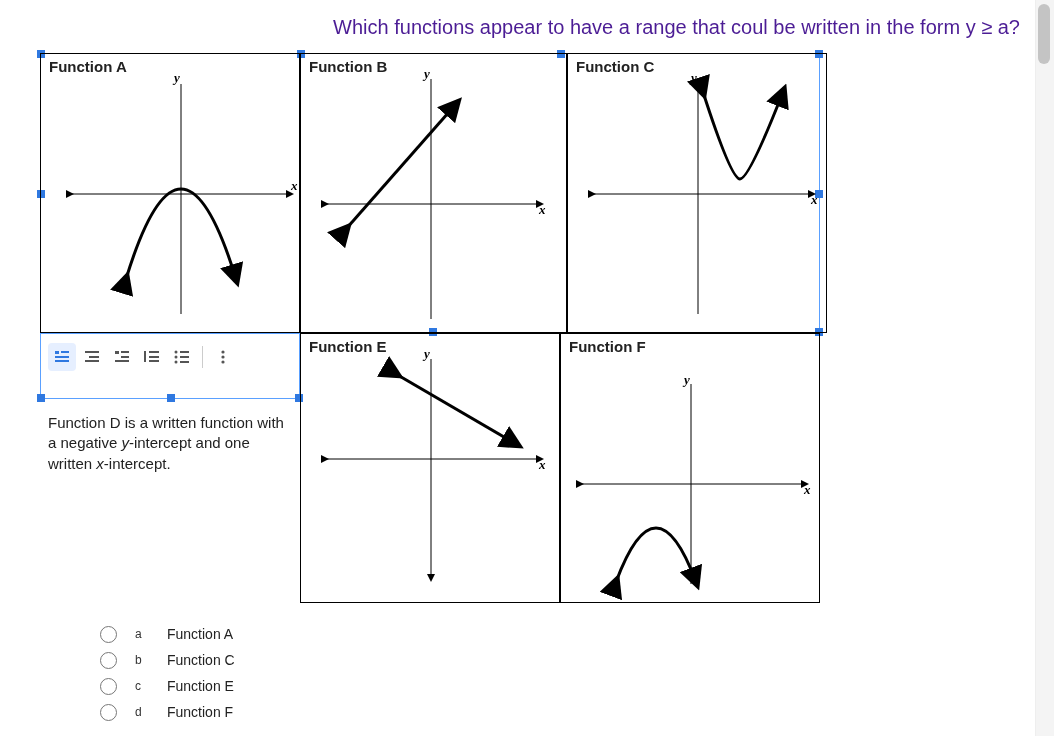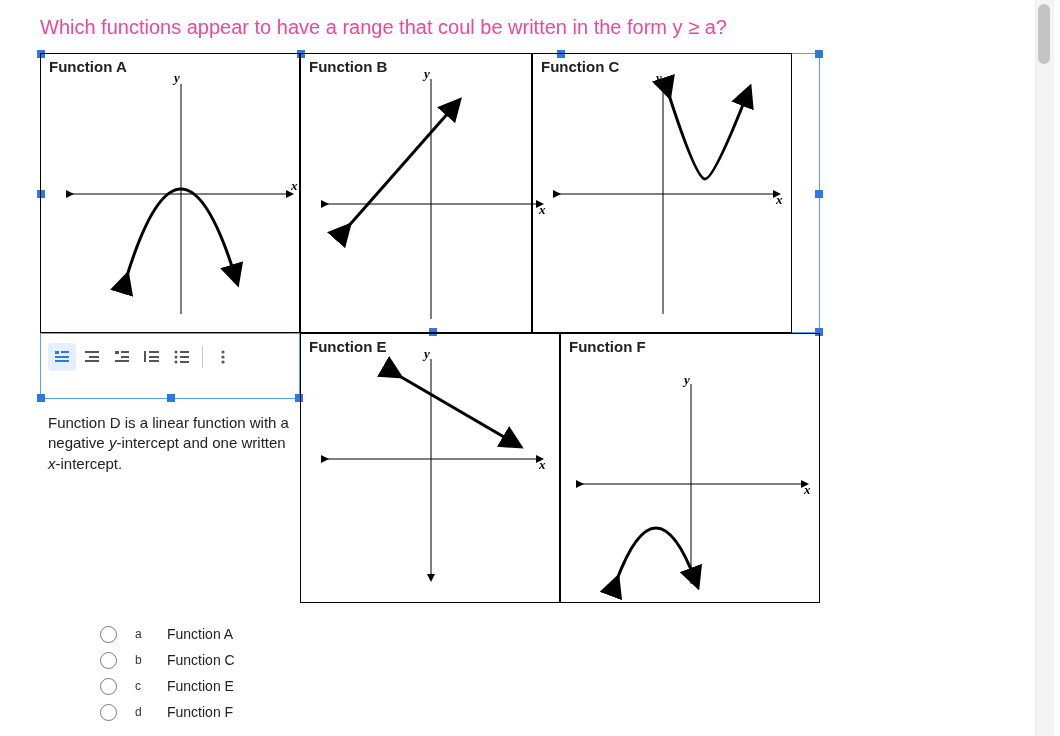--- a/index.html
+++ b/index.html
@@ -1,27 +1,27 @@
 <!DOCTYPE html>
 <html><head>
 <meta charset="utf-8">
 <style>
   html,body{margin:0;padding:0;background:#fff;font-family:Arial,Helvetica,sans-serif;color:#222;}
   .page{width:1060px;height:736px;position:relative;box-sizing:border-box;padding:10px 40px 10px 40px;}
-  .question{font-size:20px;margin:6px 0 14px 0;color:#ec4899;}
+  .question{font-size:20px;margin:6px 0 14px 0;color:#4c1d95;text-align:right;}
   .scrolly{position:absolute;top:0;right:6px;width:18px;height:736px;background:#f4f4f4;border-left:1px solid #eee;}
   .scrolly .thumb{position:absolute;left:2px;top:4px;width:12px;height:60px;background:#c4c4c4;border-radius:6px;}
   .grid-wrap{position:relative;}
   .row{display:flex;}
   .cell{position:relative;border:1px solid #000;box-sizing:border-box;}
   .cell-title{position:absolute;left:8px;top:4px;font-weight:bold;font-size:15px;}
   
   .r1 .cell{height:280px;}
   .cellA{width:260px;}
-  .cellB{width:232px;}
+  .cellB{width:267px;}
   .cellC{width:260px;}
   
   .r2 .cell{height:270px;}
   .cellD{width:260px;border:none;}
   .cellE{width:260px;}
   .cellF{width:260px;}
   
   .sel-frame{position:absolute;left:0;top:0;width:780px;height:280px;border:1px solid #5aa0ff;box-sizing:border-box;pointer-events:none;}
   .sel-below{position:absolute;left:0;top:280px;width:260px;height:66px;border:1px solid #5aa0ff;box-sizing:border-box;pointer-events:none;}
   .handle{position:absolute;width:8px;height:8px;background:#2f78e0;}
@@ -160,21 +160,21 @@
           <div class="vsep"></div>
           <div class="tb-btn">
             <svg width="18" height="18">
                 <circle cx="9" cy="4" r="1.6" fill="#555"></circle>
                 <circle cx="9" cy="9" r="1.6" fill="#555"></circle>
                 <circle cx="9" cy="14" r="1.6" fill="#555"></circle>
               </svg>
           </div>
         </div>
         <div class="fd-text">
-          <span>Function D is a linear function with a negative </span><i>y</i><span>-intercept and one written </span><i>x</i><span>-intercept.</span>
+          <span>Function D is a written function with a negative </span><i>y</i><span>-intercept and one written </span><i>x</i><span>-intercept.</span>
         </div>
       </div>
 
       <div class="cell cellE">
         <div class="cell-title">Function E</div>
         <svg width="260" height="270">
           <line x1="25" y1="125" x2="240" y2="125" stroke="#000" stroke-width="1" marker-end="url(#arr)" marker-start="url(#arr)"></line>
           <line x1="130" y1="25" x2="130" y2="245" stroke="#000" stroke-width="1" marker-end="url(#arr)"></line>
           <text x="238" y="135" class="axis-label">x</text>
           <text x="123" y="24" class="axis-label">y</text>

